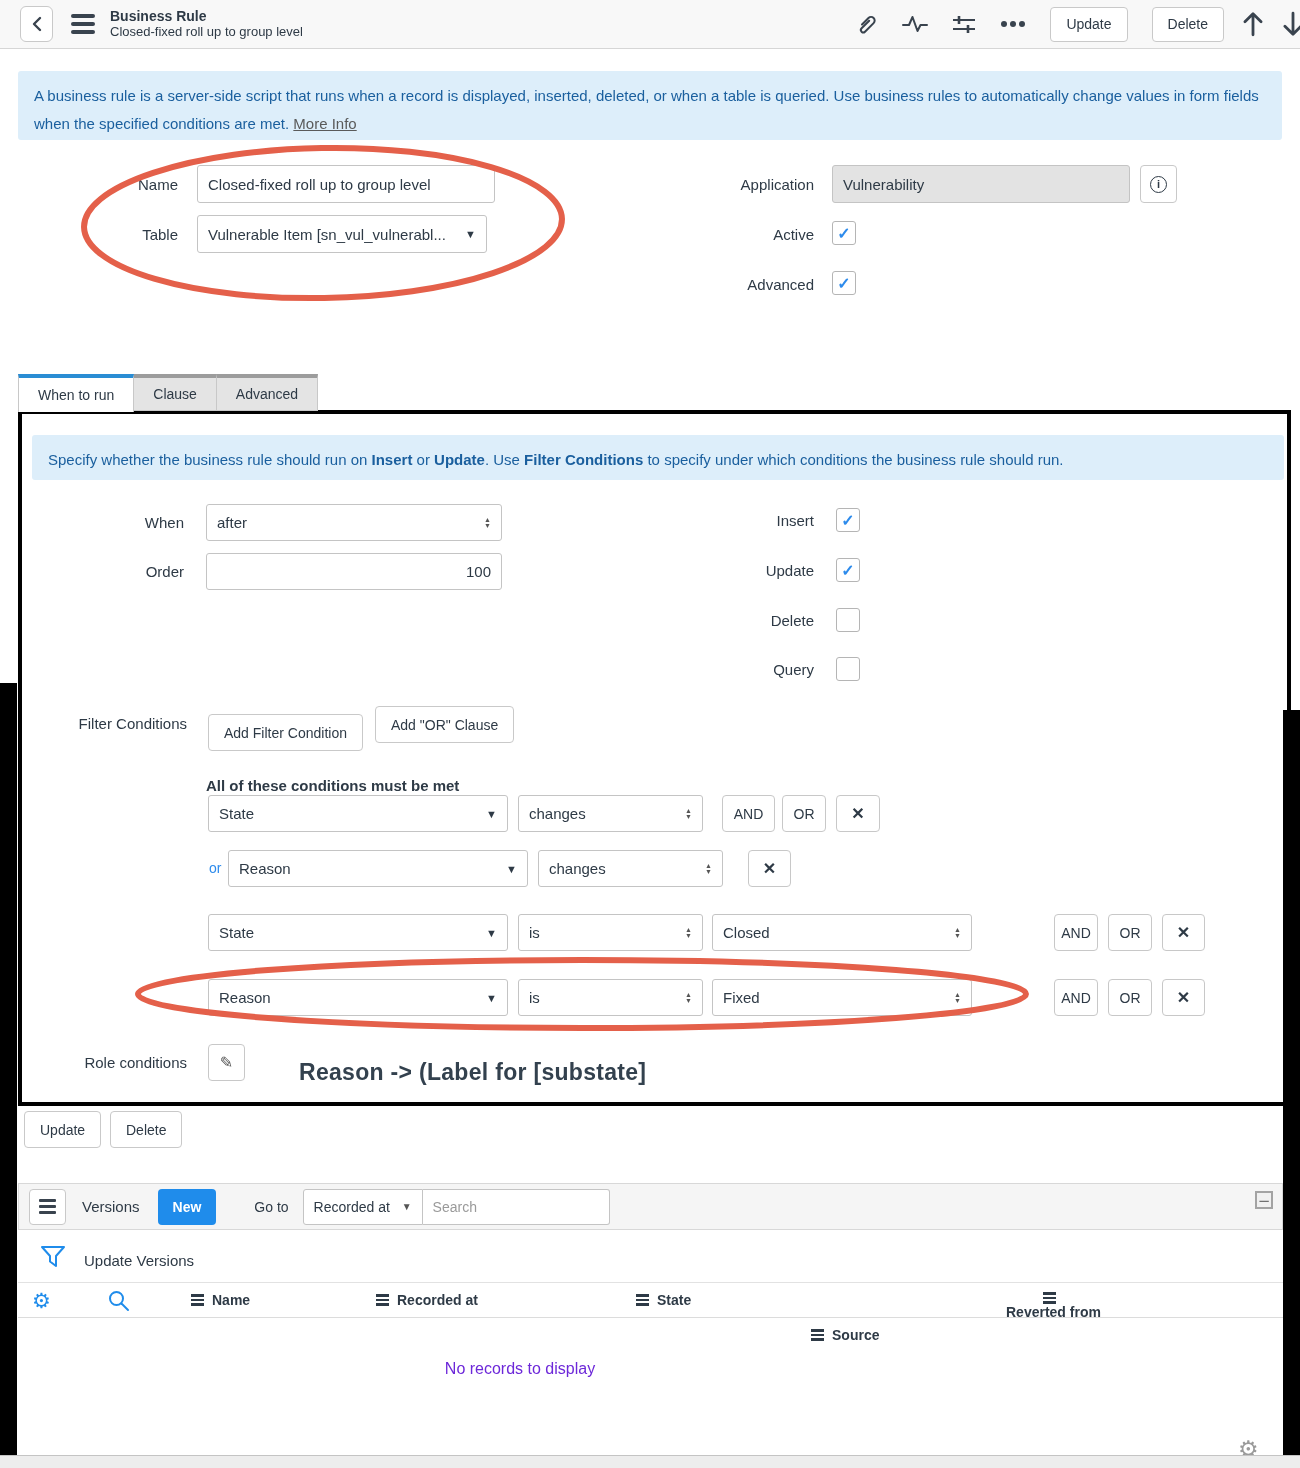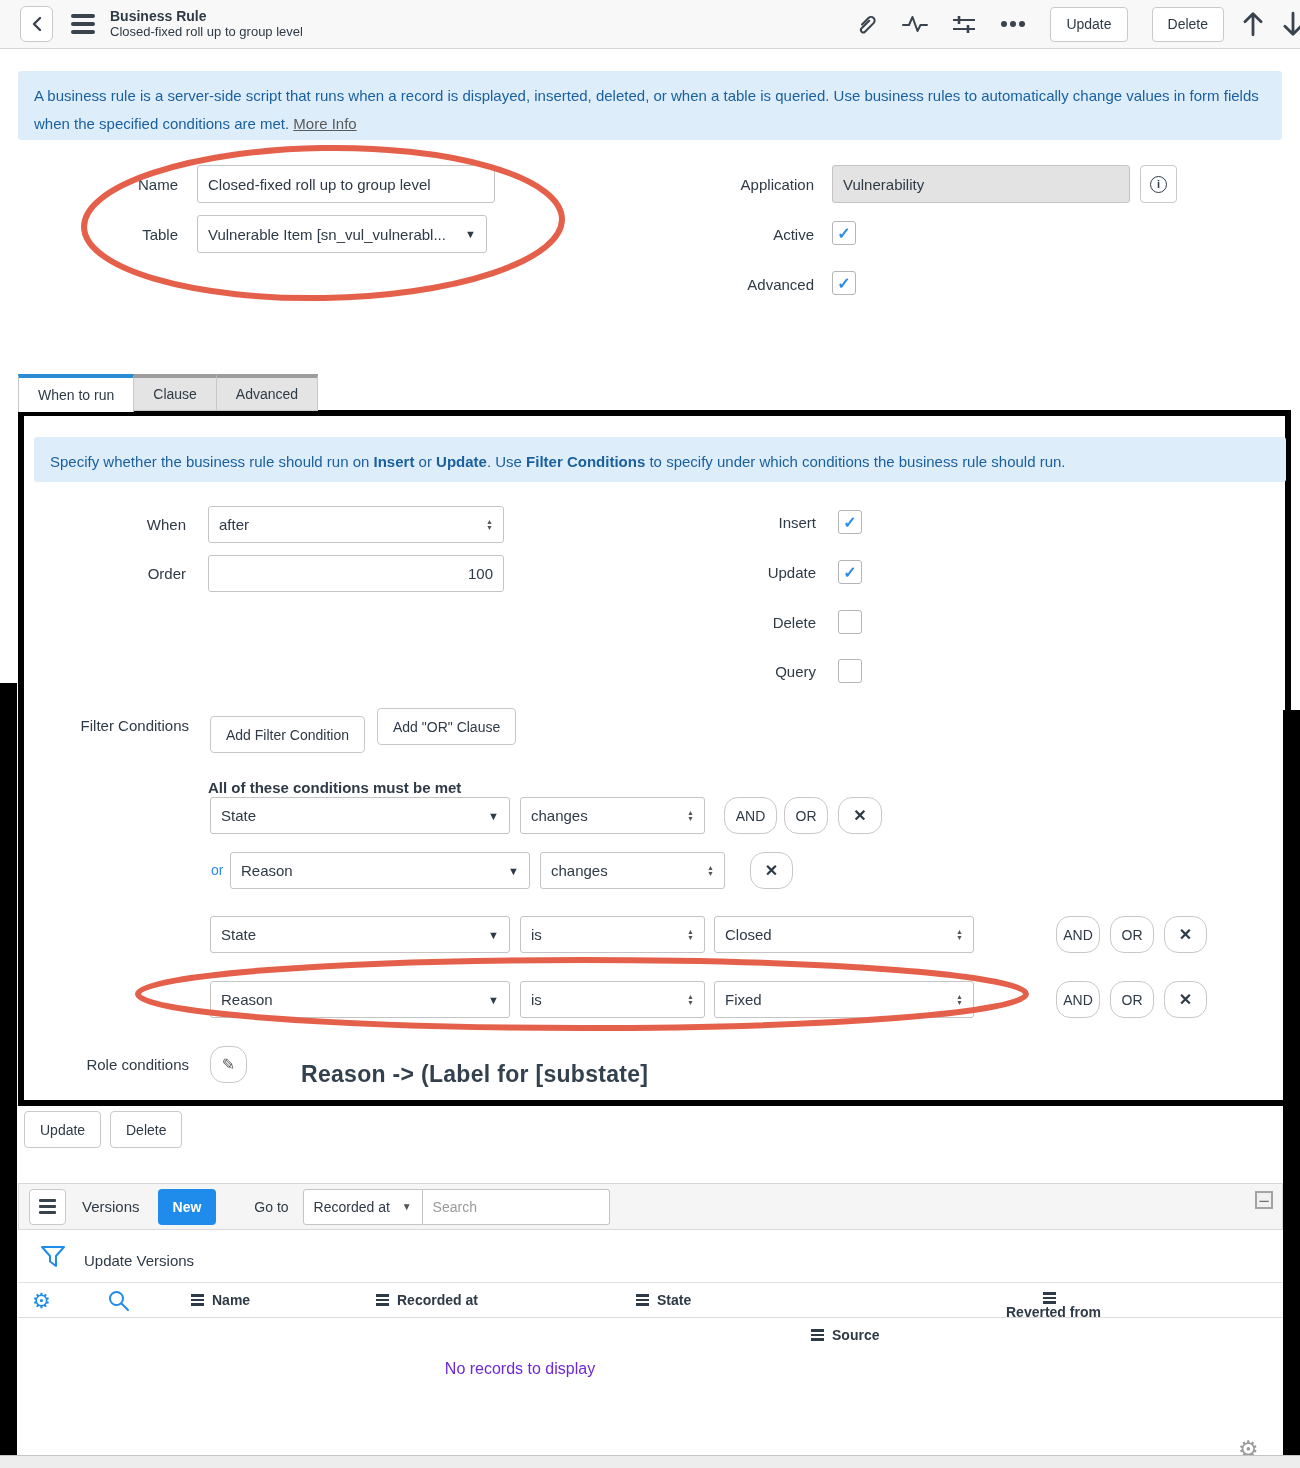--- a/index.html
+++ b/index.html
@@ -35,24 +35,24 @@
   .spin { margin-left:auto; display:flex; flex-direction:column; align-items:center; padding-left:8px; }
   .spin i { font-style:normal; font-size:7px; line-height:6px; color:#555; }
   .cb { position:absolute; width:24px; height:24px; background:#fff; border:1px solid #b5b5b5; border-radius:3px; display:flex; align-items:center; justify-content:center; font-size:16px; font-weight:bold; color:#2d8bec; cursor:pointer; }
   .info-btn { position:absolute; width:37px; height:38px; background:#fff; border:1px solid #c9c9c9; border-radius:4px; display:flex; align-items:center; justify-content:center; cursor:pointer; }
   .i-circle { width:17px; height:17px; border:1.5px solid #2e3a46; border-radius:50%; font-size:11px; display:flex; align-items:center; justify-content:center; font-weight:bold; }
 
   
   .tabs { left:18px; top:374px; display:flex; z-index:3; }
   .tab { height:37px; padding:0 19px; display:flex; align-items:center; font-size:14px; background:#e4e4e4; border:1px solid #c8c8c8; border-top:4px solid #9c9c9c; cursor:pointer; margin-right:-1px; }
   .tab.active { background:#fff; border-top:4px solid #2a8dd4; border-bottom:none; height:38px; z-index:4; }
-  .panel { left:18px; top:410px; width:1273px; height:696px; background:#fff; border:6px solid #000000; }
-
-  
-  .tagbtn { position:absolute; height:37px; background:#fff; border:1px solid #c8c8c8; border-radius:14px; display:flex; align-items:center; justify-content:center; font-size:14px; cursor:pointer;text-align:center; }
+  .panel { left:18px; top:410px; width:1273px; height:696px; background:#fff; border:4px solid #000000; }
+
+  
+  .tagbtn { position:absolute; height:37px; background:#fff; border:1px solid #c8c8c8; border-radius:4px; display:flex; align-items:center; justify-content:center; font-size:14px; cursor:pointer;text-align:center; }
   .xglyph { font-size:16px; font-weight:600; }
 
   
   .ann { pointer-events:none; }
   .handnote { position:absolute; font-size:23px; font-weight:bold; color:#33414e; letter-spacing:.3px; }
 
   
   .vbar { left:18px; top:1183px; width:1265px; height:47px; background:#f5f5f5; border:1px solid #d8d8d8; display:flex; align-items:center; padding:0 10px; }
   .vmenu { width:37px; height:36px; background:#fff; border:1px solid #c9c9c9; border-radius:4px; display:flex; flex-direction:column; gap:3px; align-items:center; justify-content:center; cursor:pointer; }
   .vmenu i { display:block; width:17px; height:3px; background:#39434e; border-radius:1px; }

